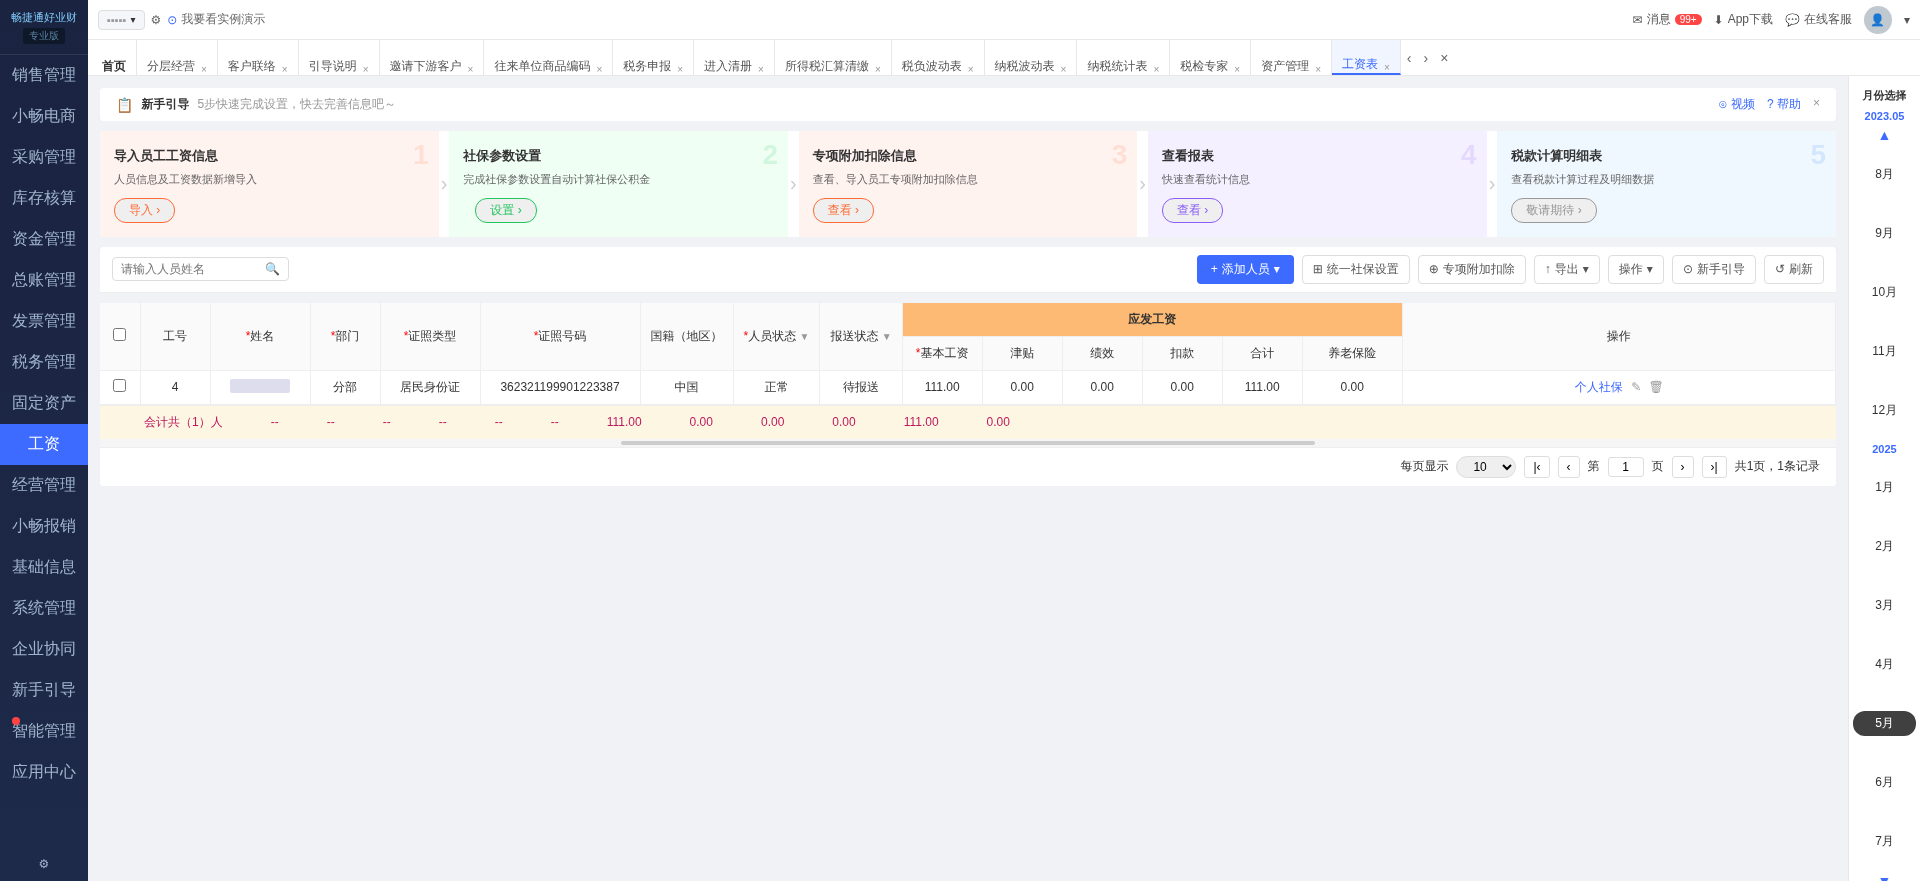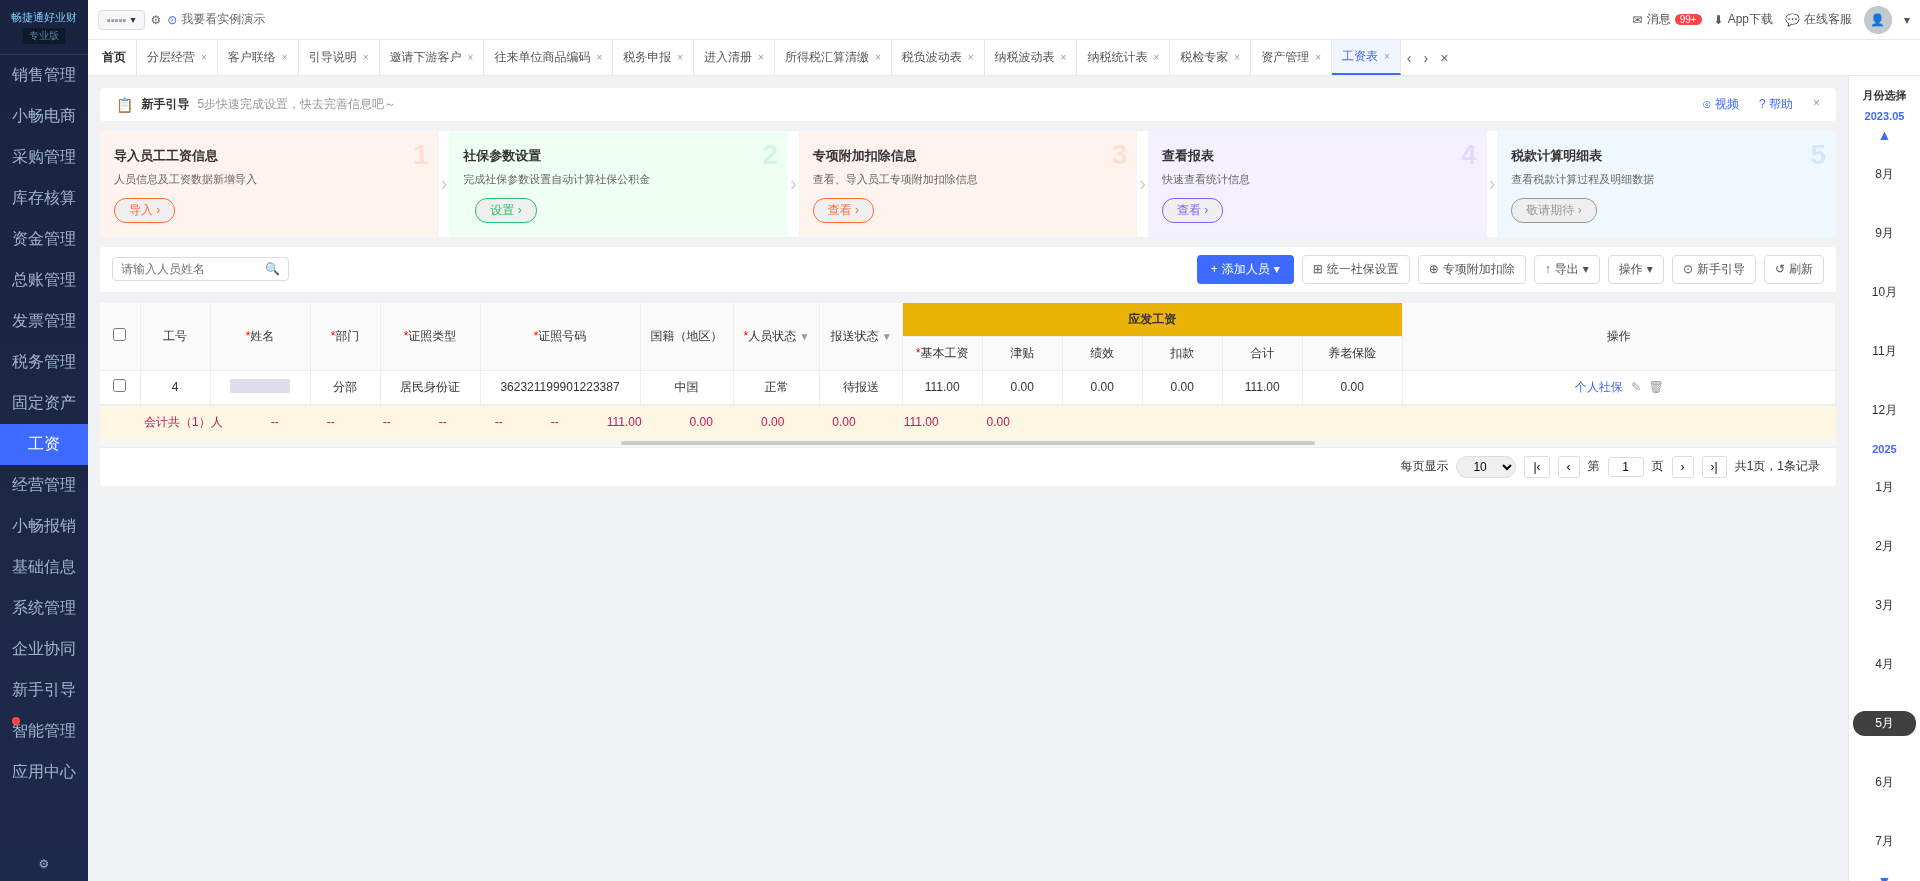--- a/index.html
+++ b/index.html
@@ -138,21 +138,21 @@
       height: 36px;
       display: flex;
       align-items: center;
       border-bottom: 1px solid #e8e8e8;
       flex-shrink: 0;
       overflow: hidden;
       padding: 0 4px;
     }
     .tab-item {
       display: flex;
-      align-items: center;
+      align-items: flex-end;
       gap: 4px;
       padding: 0 10px;
       height: 100%;
       border-right: 1px solid #e8e8e8;
       cursor: pointer;
       white-space: nowrap;
       font-size: 12px;
       color: #555;
       transition: background 0.2s;
     }
@@ -185,21 +185,21 @@
       background: #fff;
       padding: 8px 16px;
       border-radius: 4px;
       display: flex;
       align-items: center;
       gap: 8px;
       font-size: 12px;
     }
     .guide-bar-title { color: #333; font-weight: bold; }
     .guide-bar-sub { color: #999; }
-    .guide-bar-right { margin-left: auto; display: flex; gap: 20px; color: #3d6aff; cursor: pointer; }
+    .guide-bar-right { margin-left: auto; display: flex; gap: 12px; color: #3d6aff; cursor: pointer; }
 
     
     .steps-container {
       display: flex;
       align-items: stretch;
       gap: 0;
       background: #fff;
       border-radius: 4px;
       overflow: hidden;
     }
@@ -333,21 +333,21 @@
       padding: 8px 10px;
       text-align: center;
       border-bottom: 1px solid #eee;
       border-right: 1px solid #eee;
       color: #333;
     }
     .sub-header {
       background: #fafafa;
     }
     .col-group-header {
-      background: #eab308;
+      background: #fdba74;
       font-weight: bold;
       text-align: center;
     }
     .checkbox-cell { width: 36px; }
     input[type="checkbox"] { cursor: pointer; }
     .action-link { color: #3d6aff; cursor: pointer; margin: 0 3px; text-decoration: none; }
     .action-icon { cursor: pointer; color: #999; margin: 0 2px; }
 
     
     .table-footer {

